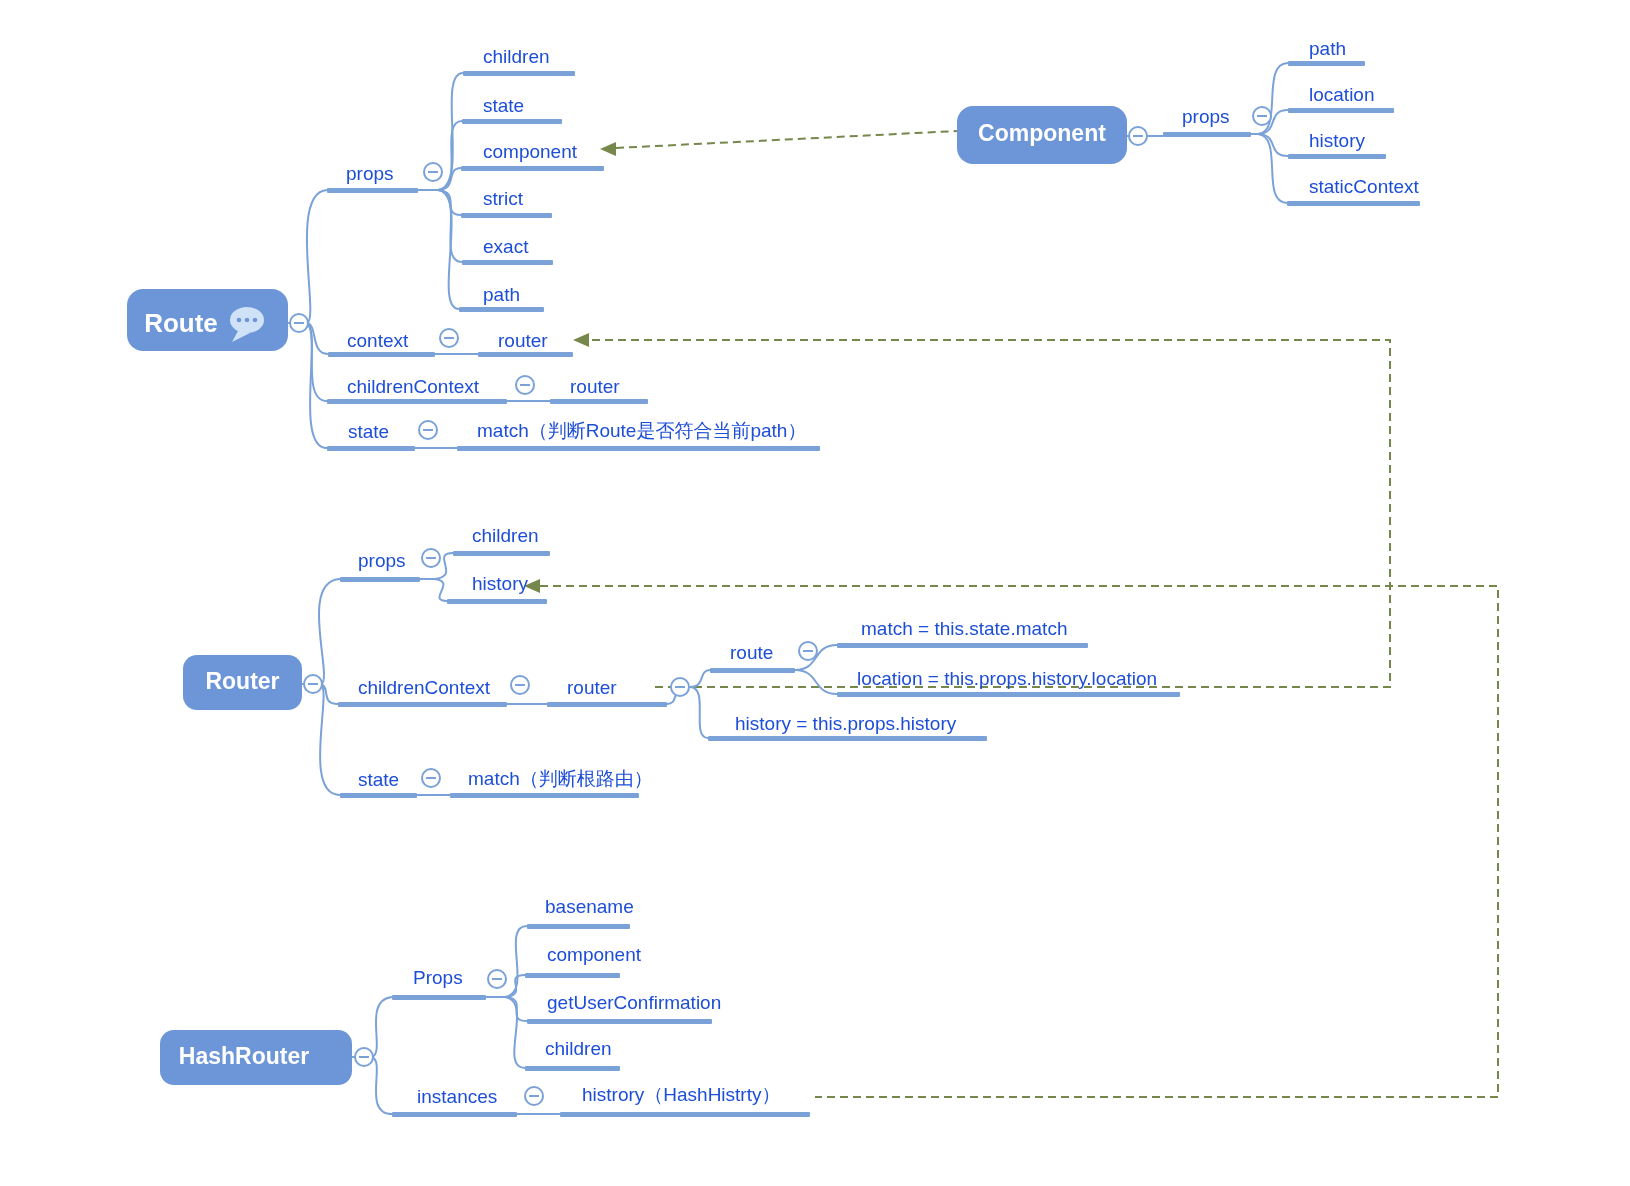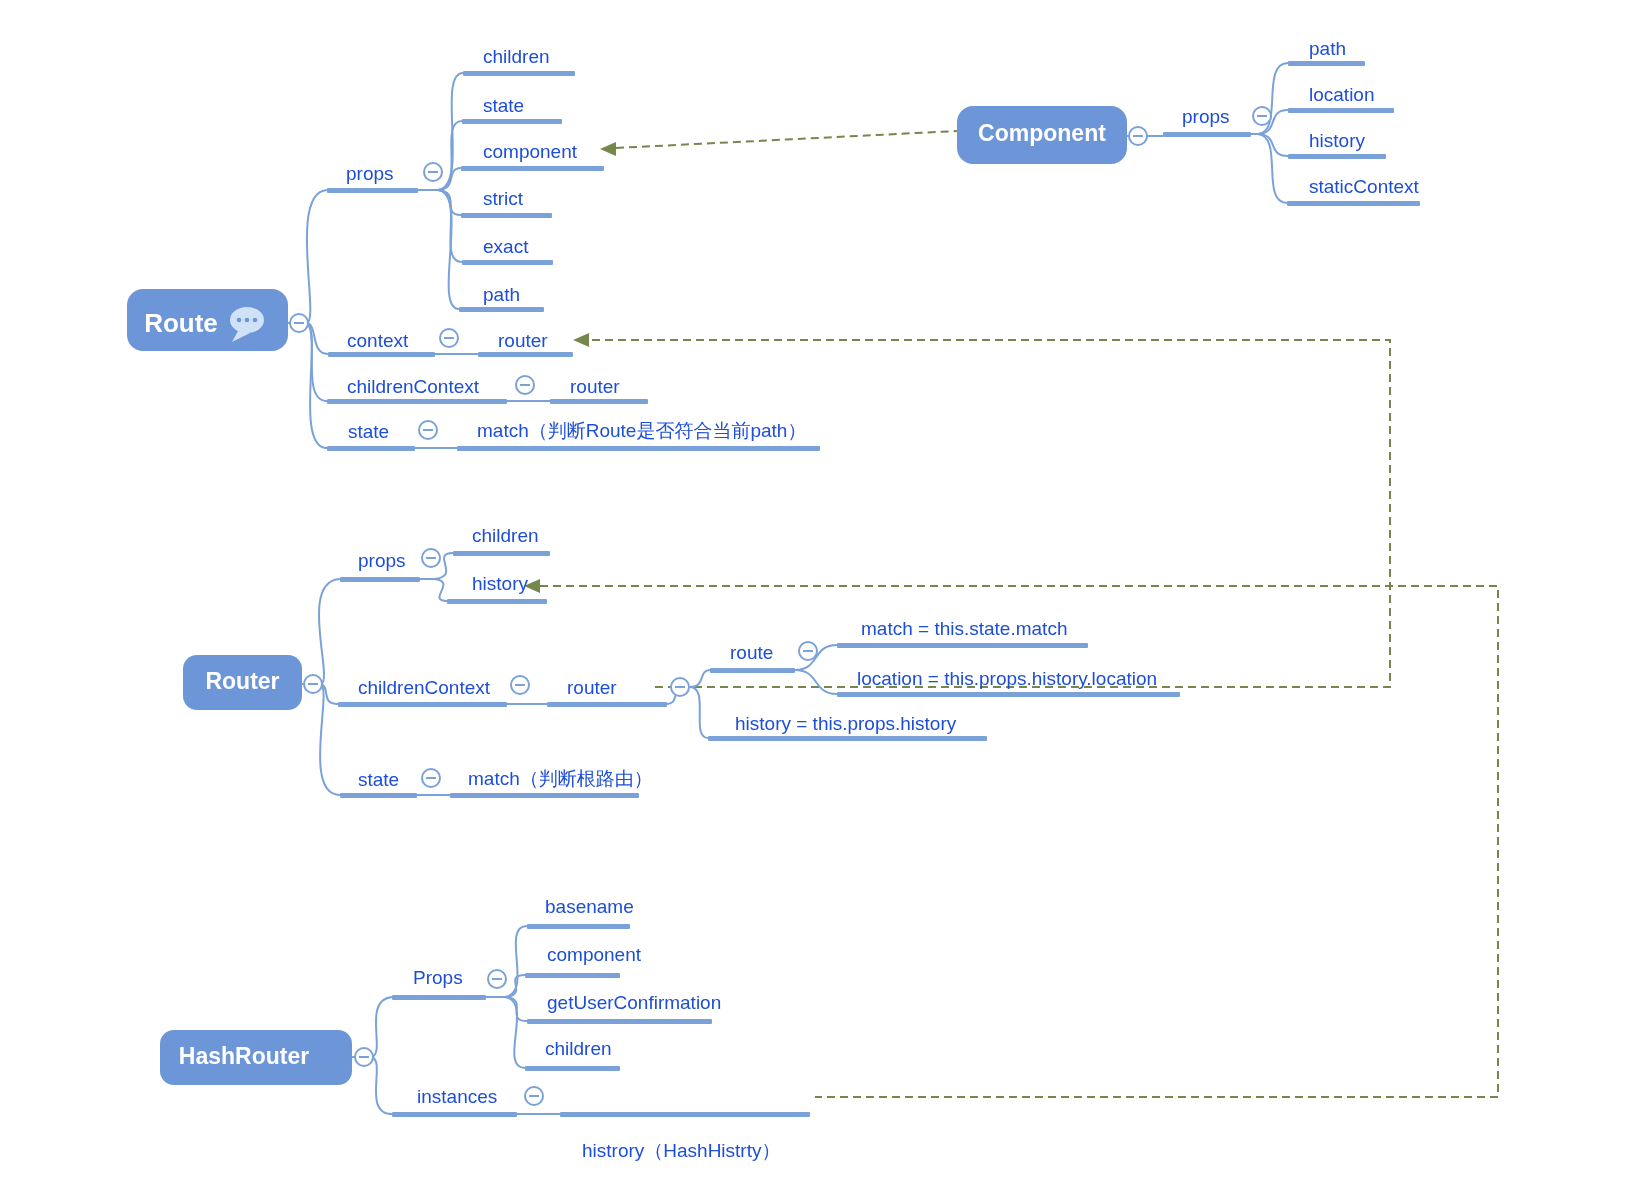--- a/index.html
+++ b/index.html
@@ -247,15 +247,15 @@
 <div class="lbl" style="left:735px;top:713px;">history = this.props.history</div>
 <div class="lbl" style="left:358px;top:769px;">state</div>
 <div class="lbl" style="left:468px;top:768px;text-align:center;">match（判断根路由）</div>
 
 <div class="lbl" style="left:413px;top:967px;">Props</div>
 <div class="lbl" style="left:545px;top:896px;">basename</div>
 <div class="lbl" style="left:547px;top:944px;">component</div>
 <div class="lbl" style="left:547px;top:992px;">getUserConfirmation</div>
 <div class="lbl" style="left:545px;top:1038px;">children</div>
 <div class="lbl" style="left:417px;top:1086px;">instances</div>
-<div class="lbl" style="left:582px;top:1140px;text-align:center;">histrory（HashHistrty）</div>
+<div class="lbl" style="left:582px;top:1084px;text-align:center;">histrory（HashHistrty）</div>
 
 </div>
 
 </body></html>

